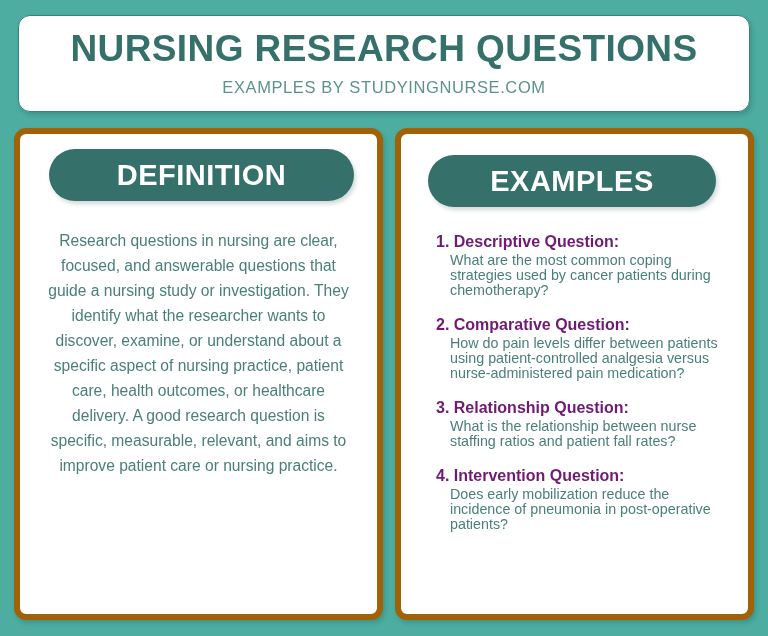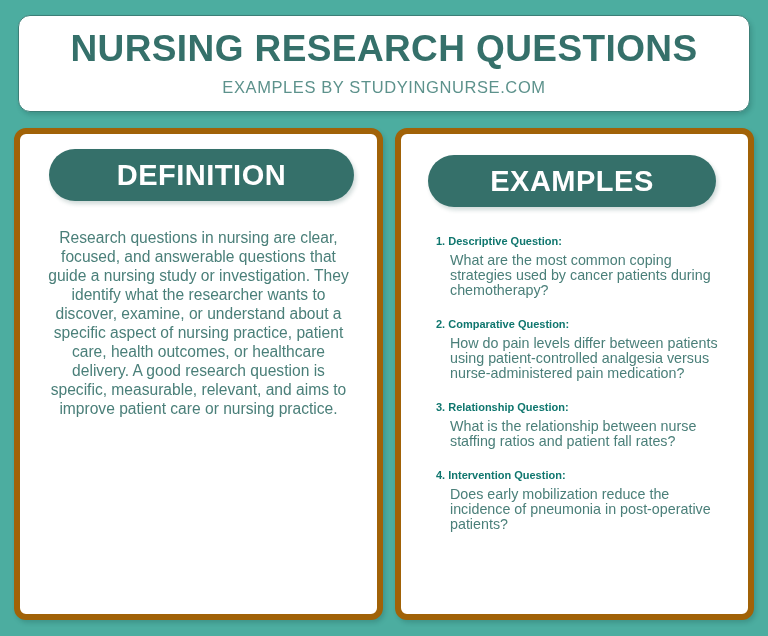--- a/index.html
+++ b/index.html
@@ -90,34 +90,34 @@
     letter-spacing: 0.5px;
     box-shadow: 2px 3px 4px rgba(20, 70, 66, 0.20);
   }
   .panel-left .pill  { margin: 15px 23px 0 29px; }
   .panel-right .pill { margin: 21px 32px 0 27px; }
 
   
   .definition-body {
     color: #4a7f79;
     font-size: 15.6px;
-    line-height: 19px;
+    line-height: 25px;
     text-align: center;
     padding: 27px 24px 0 24px;
   }
 
   
   .examples-list {
     padding: 25px 20px 0 35px;
   }
   .example-item { margin-bottom: 17px; }
   .example-item:last-child { margin-bottom: 0; }
   .example-label {
-    color: #0f766e;
-    font-size: 11px;
+    color: #701a75;
+    font-size: 16px;
     font-weight: bold;
     line-height: 19px;
     margin-bottom: 2px;
   }
   .example-text {
     color: #4a7f79;
     font-size: 14.3px;
     line-height: 15px;
     padding-left: 14px;
   }

